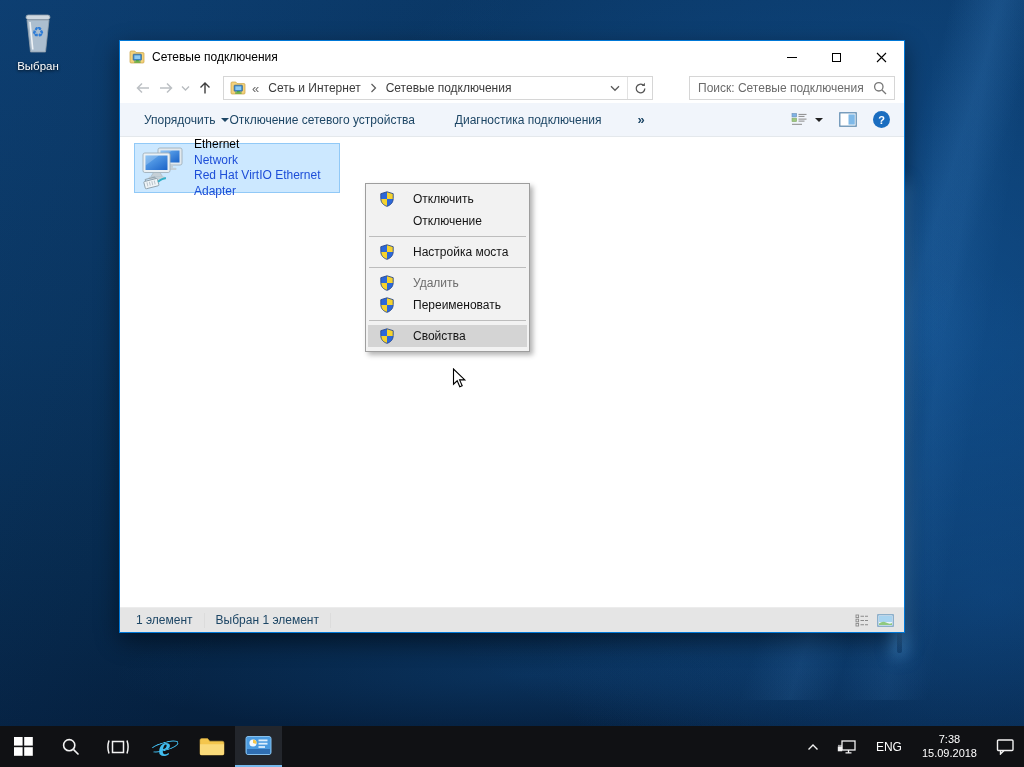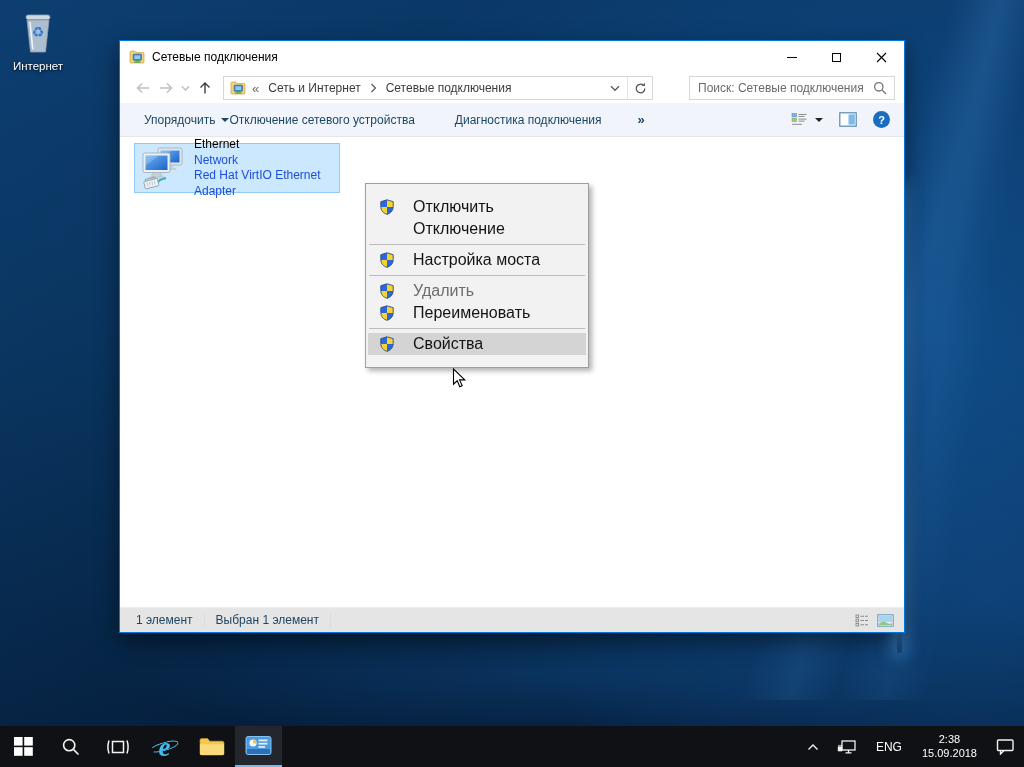--- a/index.html
+++ b/index.html
@@ -80,23 +80,23 @@
   .conn-texts { margin-left:9px; font-size:12px; line-height:15.5px; }
   .conn-name { color:#000; }
   .conn-sub { color:#1d4ed8; }
 
   .statusbar { height:25px; border-top:1px solid #ececec; flex:0 0 auto; display:flex; align-items:center;
     padding:0 10px 0 16px; font-size:12px; color:#1d4665; background:#e5e5e5; }
   .sb-divider { width:1px; height:15px; background:#dcdcdc; margin:0 11px; }
   .sb-icons { margin-left:auto; display:flex; align-items:center; gap:8px; }
 
   
-  .context-menu { position:absolute; left:365px; top:183px; width:224px; background:#f2f2f2;
-    border:1px solid #9e9e9e; box-shadow:3px 3px 5px rgba(0,0,0,.3); padding:12px 0;
-    z-index:50; font-size:16px; color:#141414; }
+  .context-menu { position:absolute; left:365px; top:183px; width:165px; background:#f2f2f2;
+    border:1px solid #9e9e9e; box-shadow:3px 3px 5px rgba(0,0,0,.3); padding:4px 0;
+    z-index:50; font-size:12px; color:#141414; }
   .menu-item { height:22px; display:flex; align-items:center; margin:0 2px; padding-left:11px; }
   .menu-item .shield-slot { width:16px; height:16px; display:flex; }
   .menu-item .mi-label { margin-left:18px; white-space:nowrap; }
   .menu-item.bold .mi-label { font-weight:bold; }
   .menu-item.disabled { color:#6d6d6d; }
   .menu-item.highlighted { background:#d4d4d4; }
   .menu-sep { height:1px; background:#bdbdbd; margin:4px 3px; }
 
   .cursor { position:absolute; left:452px; top:368px; z-index:99; }
 
@@ -136,21 +136,21 @@
 
   <div class="recycle">
     <span>
       <svg width="42" height="44" viewBox="0 0 42 44">
         <rect x="9" y="5" width="24" height="4.5" rx="2.2" fill="#cfd8e0" stroke="#92a0ab" stroke-width="0.8"></rect>
         <path d="M10 10 L13.5 42 L28.5 42 L32 10 Z" fill="rgba(212,222,231,0.8)" stroke="#92a0ab" stroke-width="0.8"></path>
         <path d="M13 12 L15.8 39.5" stroke="rgba(255,255,255,0.8)" stroke-width="1.6" fill="none"></path>
         <text x="21" y="27" font-size="14" fill="#2e7cd6" text-anchor="middle" font-family="DejaVu Sans">♻</text>
       </svg>
     </span>
-    <div class="label">Интернет</div>
+    <div class="label">Выбран</div>
   </div>
 
   <div class="window">
 
     <div class="titlebar">
       <span class="app-icon">
         <svg width="16" height="16" viewBox="0 0 16 16">
           <path d="M1 3.2 q0-1.2 1.2-1.2 h3.6 l1.2 1.6 h7 q1 0 1 1 v8.4 q0 1-1 1 h-12 q-1 0-1-1 z" fill="#f4d27c" stroke="#c9a242" stroke-width="0.7"></path>
           <rect x="4.2" y="5.2" width="8.2" height="6" rx="0.6" fill="#3f8fd0" stroke="#2a5f93" stroke-width="0.7"></rect>
           <rect x="5.4" y="6.4" width="5.8" height="3.6" fill="#8ecaf2"></rect>
@@ -474,21 +474,21 @@
           <rect x="5" y="2" width="13" height="9" fill="none" stroke="#f2f2f2" stroke-width="1.3"></rect>
           <path d="M11.5 11 v2.5 M8.5 13.8 h6" stroke="#f2f2f2" stroke-width="1.3"></path>
           <rect x="0.8" y="7.5" width="4.4" height="4.8" fill="#f2f2f2"></rect>
           <path d="M1.8 7.5 v-1.6 M3 7.5 v-1.6 M4.2 7.5 v-1.6" stroke="#f2f2f2" stroke-width="0.9"></path>
         </svg>
       </div>
       <div class="tray-lang">
         <span>ENG</span>
       </div>
       <div class="clock">
-        <div>2:38</div>
+        <div>7:38</div>
         <div>15.09.2018</div>
       </div>
       <div class="tray-btn">
         <svg width="19" height="17" viewBox="0 0 19 17">
           <rect x="1.5" y="2" width="15.5" height="10.5" rx="1" fill="none" stroke="#f2f2f2" stroke-width="1.4"></rect>
           <path d="M4.5 12.5 V16 L8 12.5" fill="none" stroke="#f2f2f2" stroke-width="1.4"></path>
         </svg>
       </div>
     </div>
   </div>

